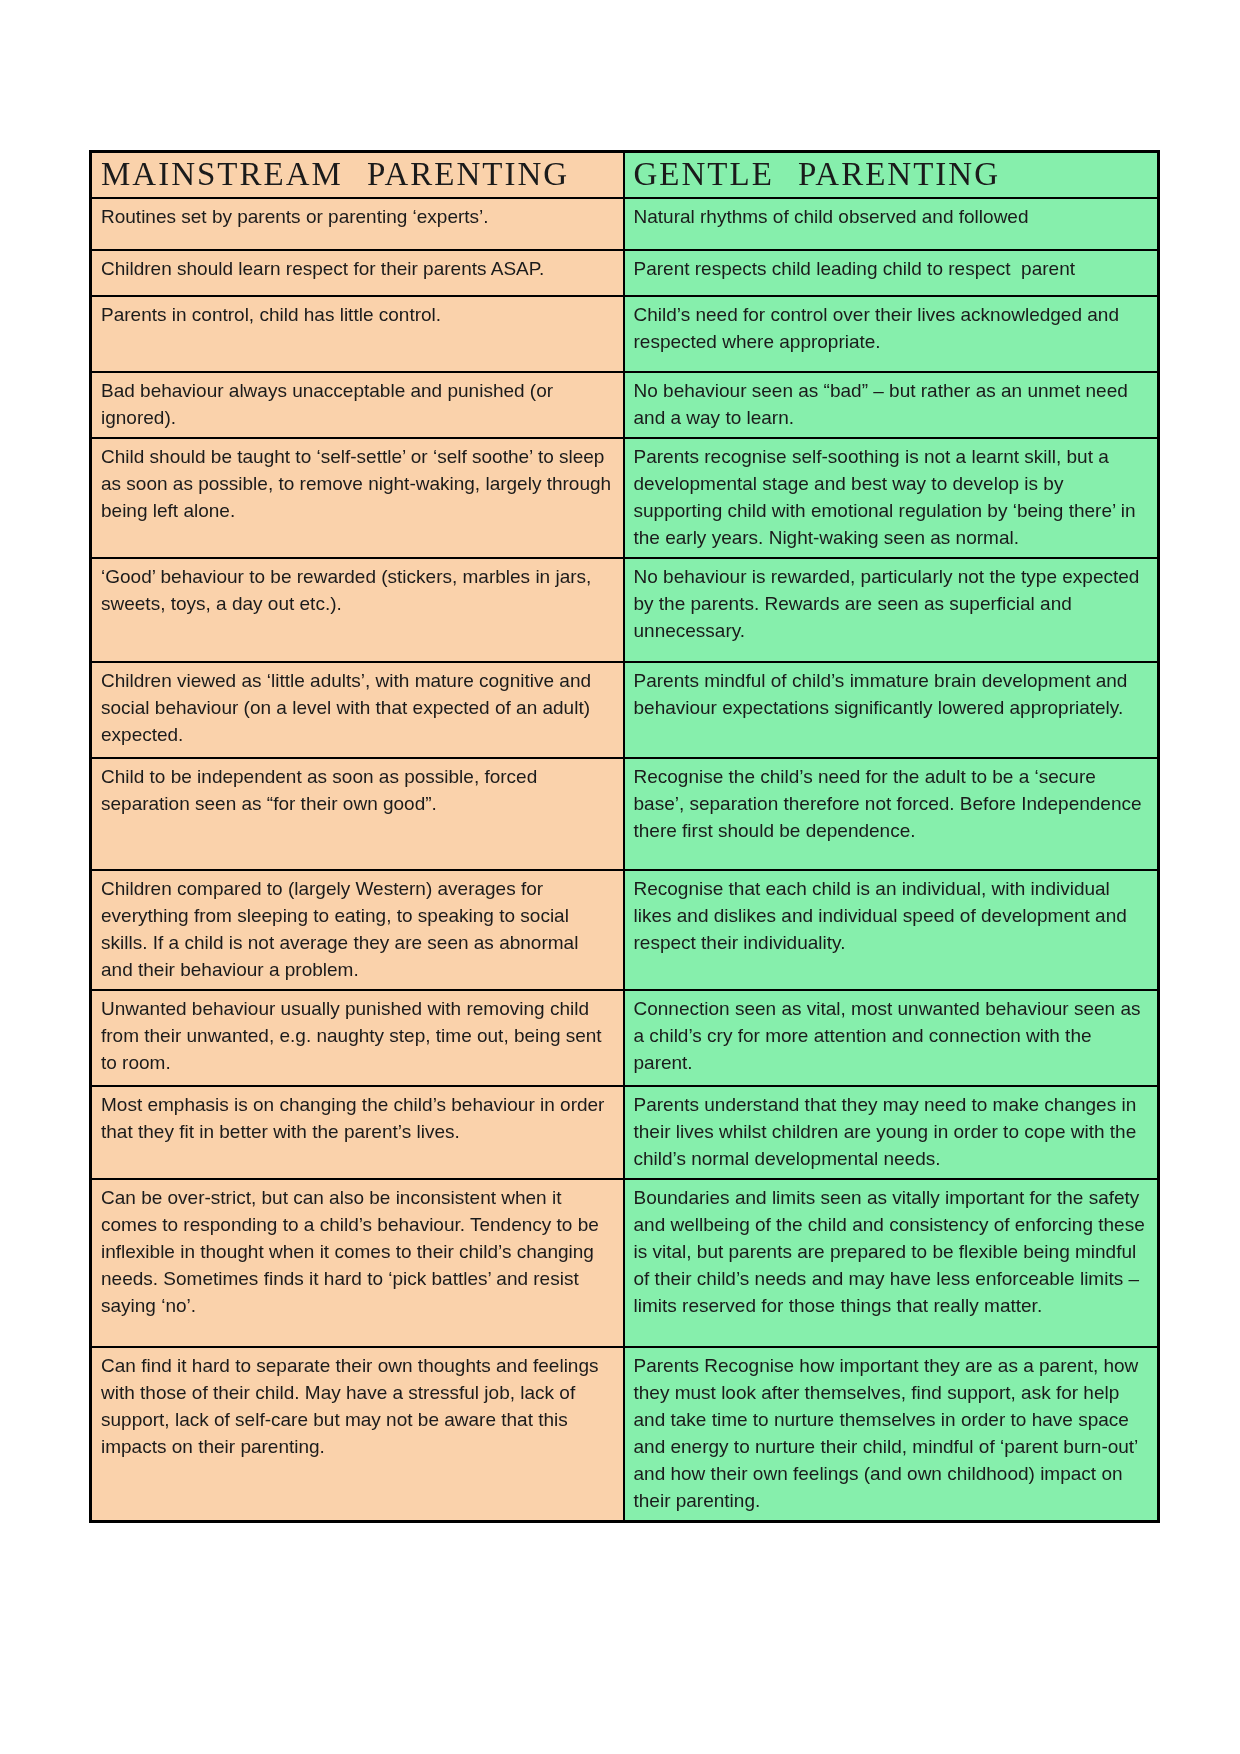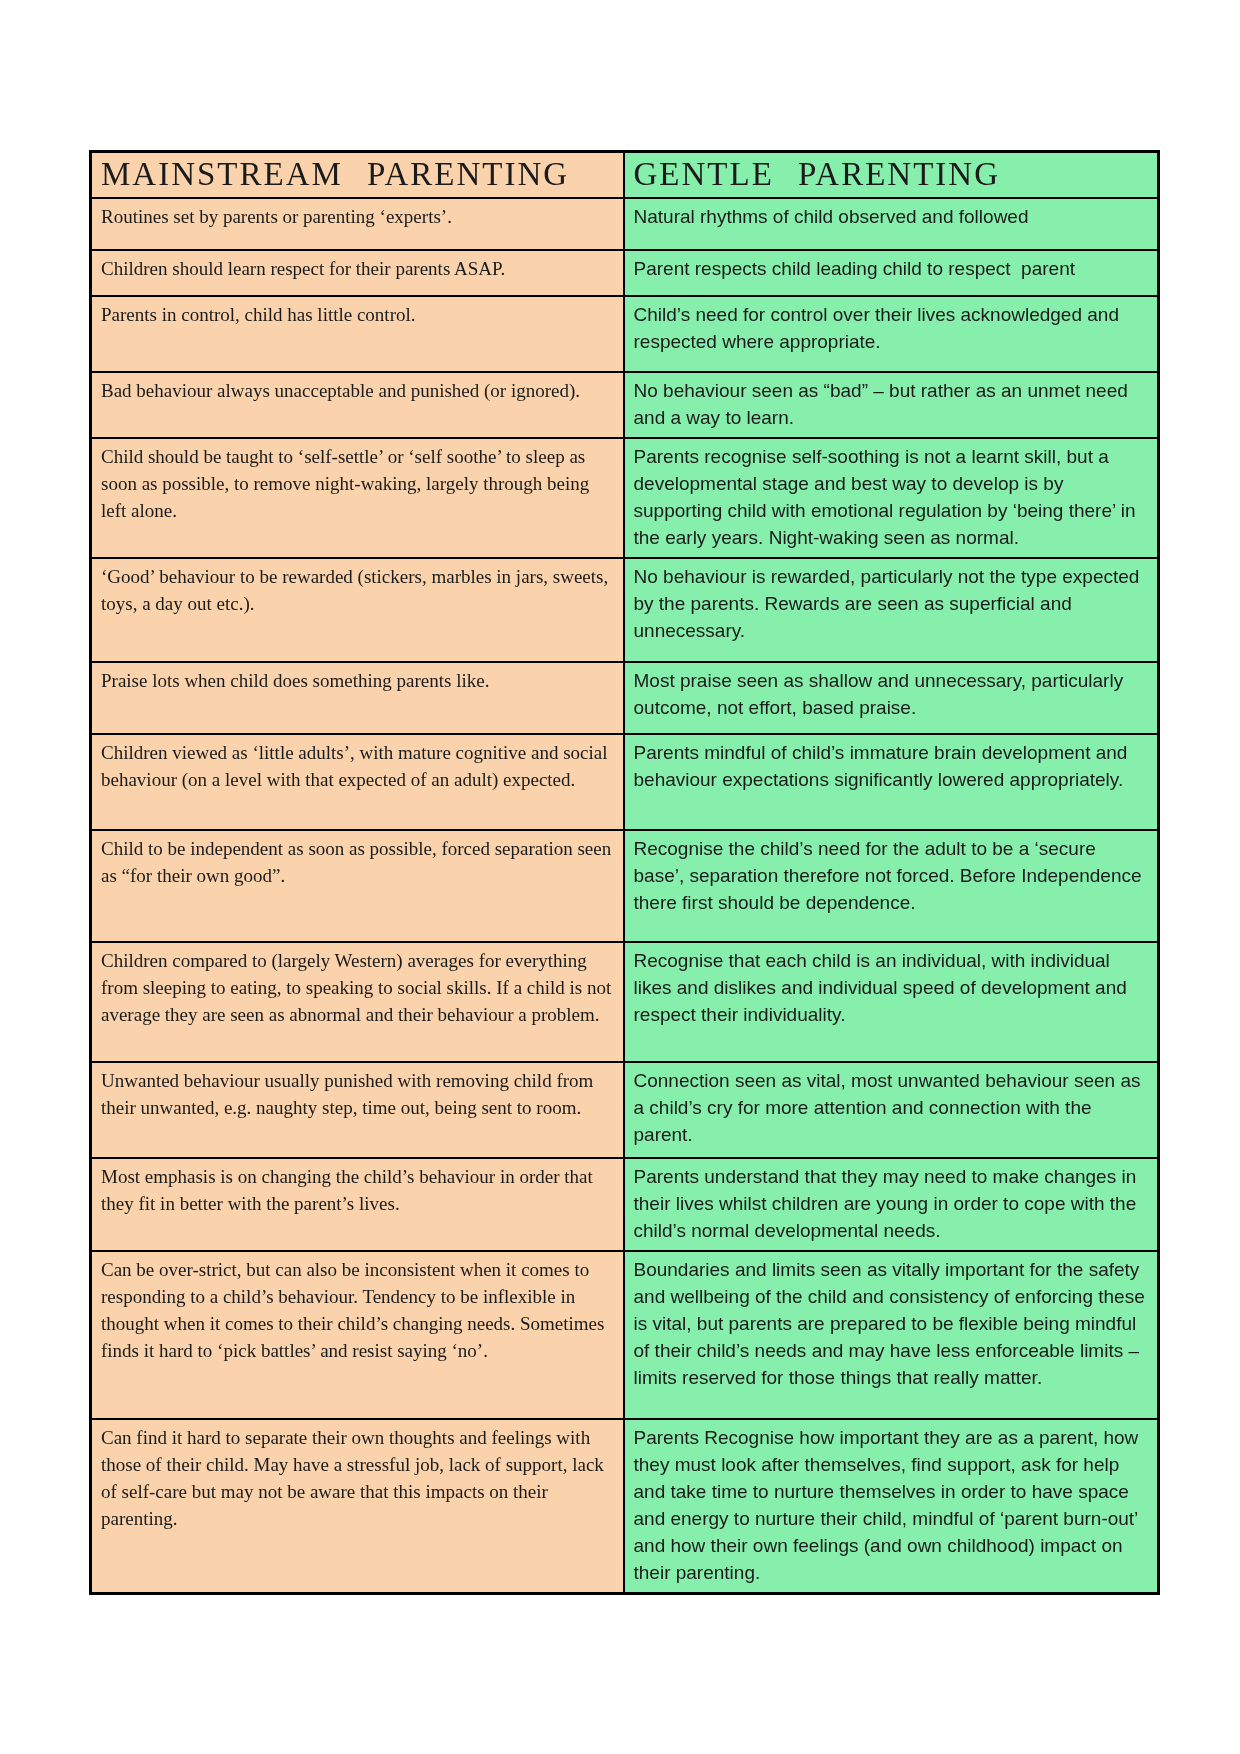--- a/index.html
+++ b/index.html
@@ -29,21 +29,21 @@
     border: 2px solid #000000;
     vertical-align: top;
     text-align: left;
     padding: 4px 9px 6px 9px;
     font-size: 19px;
     line-height: 27px;
     white-space: pre-wrap;
     overflow: hidden;
   }
   .doc-table { border: 3px solid #000000; }
-  .mainstream { background: #fad2ab; font-family: Liberation Serif, serif; }
+  .mainstream { background: #fad2ab; }
   .gentle     { background: #86efac; }
   th.header-cell {
     font-family: "Liberation Serif", serif;
     font-weight: normal;
     font-size: 33px;
     line-height: 40px;
     letter-spacing: 2px;
     word-spacing: 14px;
     padding: 1px 8px 3px 9px;
     white-space: nowrap;
@@ -81,24 +81,20 @@
       <td class="gentle">No behaviour seen as “bad” – but rather as an unmet need and a way to learn.</td>
     </tr>
     <tr style="height:114px">
       <td class="mainstream">Child should be taught to ‘self-settle’ or ‘self soothe’ to sleep as soon as possible, to remove night-waking, largely through being left alone.</td>
       <td class="gentle">Parents recognise self-soothing is not a learnt skill, but a developmental stage and best way to develop is by supporting child with emotional regulation by ‘being there’ in the early years. Night-waking seen as normal.</td>
     </tr>
     <tr style="height:104px">
       <td class="mainstream">‘Good’ behaviour to be rewarded (stickers, marbles in jars, sweets, toys, a day out etc.).</td>
       <td class="gentle">No behaviour is rewarded, particularly not the type expected by the parents. Rewards are seen as superficial and unnecessary.</td>
     </tr>
-    <tr style="height:72px">
-      <td class="mainstream">Praise lots when child does something parents like.</td>
-      <td class="gentle">Most praise seen as shallow and unnecessary, particularly outcome, not effort, based praise.</td>
-    </tr>
     <tr style="height:96px">
       <td class="mainstream">Children viewed as ‘little adults’, with mature cognitive and social behaviour (on a level with that expected of an adult) expected.</td>
       <td class="gentle">Parents mindful of child’s immature brain development and behaviour expectations significantly lowered appropriately.</td>
     </tr>
     <tr style="height:112px">
       <td class="mainstream">Child to be independent as soon as possible, forced separation seen as “for their own good”.</td>
       <td class="gentle">Recognise the child’s need for the adult to be a ‘secure base’, separation therefore not forced. Before Independence there first should be dependence.</td>
     </tr>
     <tr style="height:120px">
       <td class="mainstream">Children compared to (largely Western) averages for everything from sleeping to eating, to speaking to social skills. If a child is not average they are seen as abnormal and their behaviour a problem.</td>

